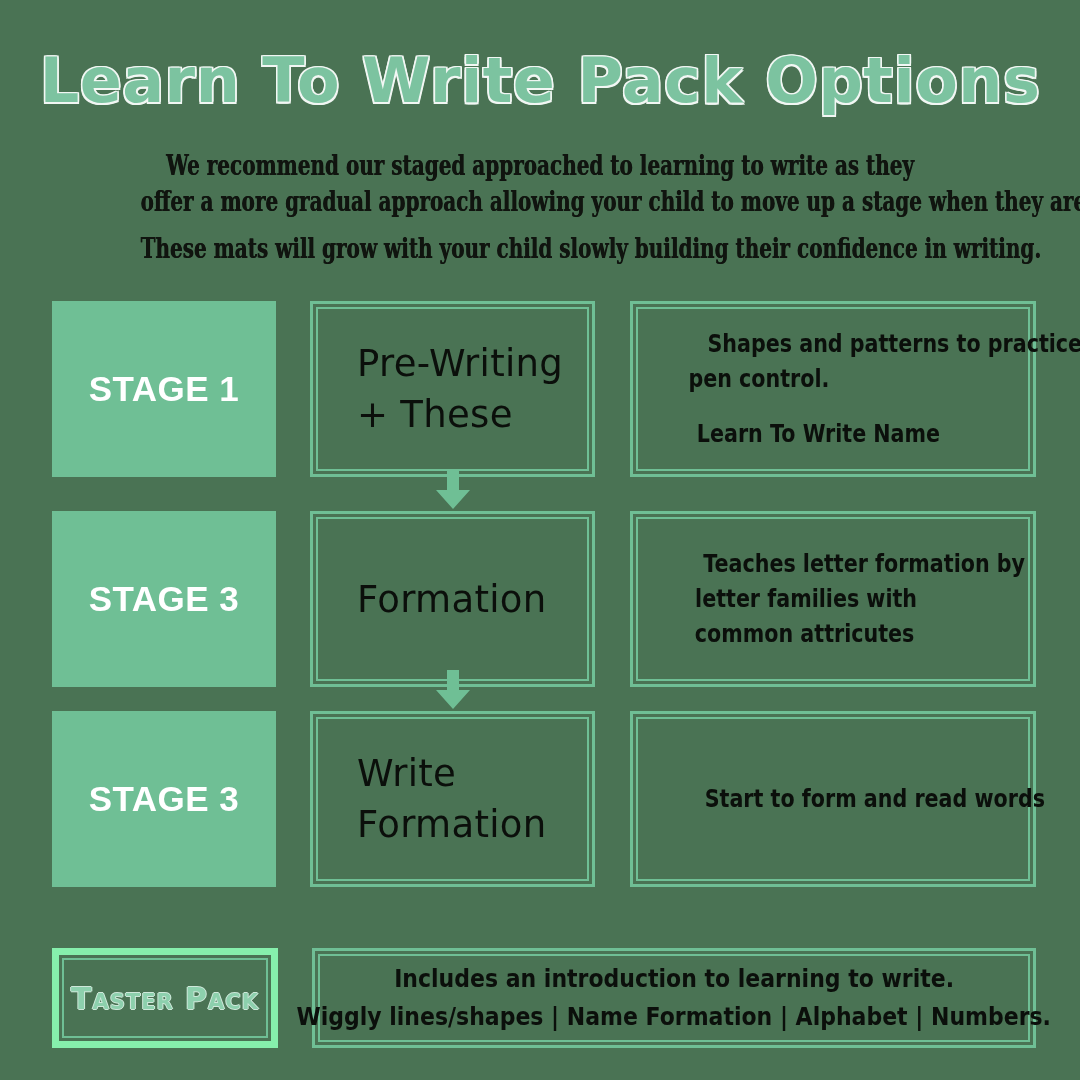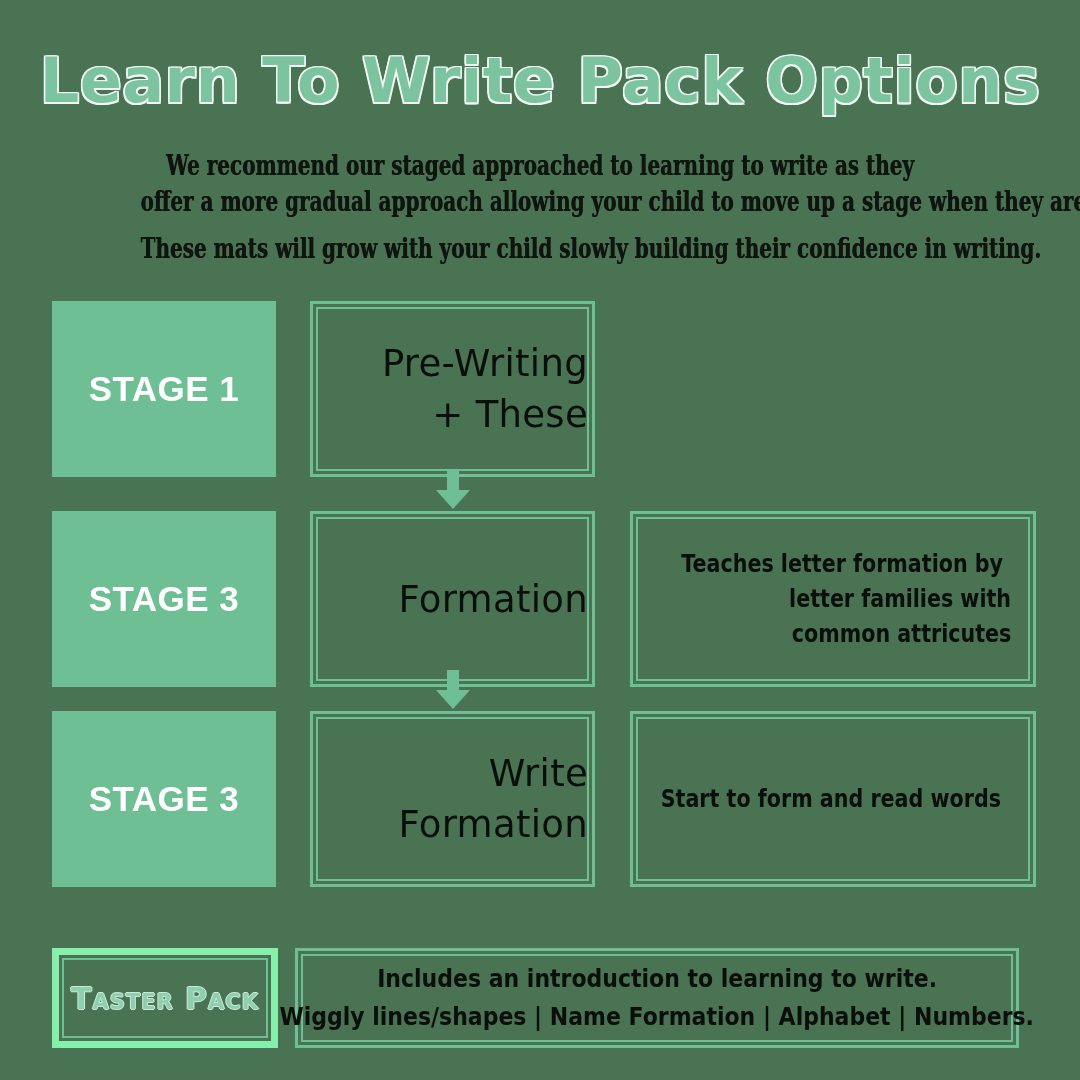--- a/index.html
+++ b/index.html
@@ -104,23 +104,24 @@
     inset: 3px;
     border: 2px solid #6fbf95;
     pointer-events: none;
   }
   .obox-inner {
     position: relative;
     width: 100%;
     height: 100%;
     display: flex;
     flex-direction: column;
-    align-items: flex-end;
+    align-items: flex-start;
     justify-content: center;
     gap: 6px;
+    margin-left: 40px;
   }
 
   .box-mid { left: 310px; width: 285px; }
   .box-right { left: 630px; width: 406px; }
 
   
   .pack-line {
     font-family: "DejaVu Sans", sans-serif;
     font-weight: normal;
     font-size: 37px;
@@ -192,21 +193,21 @@
     letter-spacing: 1px;
     white-space: nowrap;
     text-shadow:
        1px 0 0 #cfe8da,
       -1px 0 0 #cfe8da,
        0 1px 0 #cfe8da,
        0 -1px 0 #cfe8da;
   }
   .taster-box {
     position: absolute;
-    left: 295px;
+    left: 312px;
     top: 0;
     width: 724px;
     height: 100%;
     border: 3px solid #6fbf95;
     padding: 4px;
   }
   .taster-box::before {
     content: "";
     position: absolute;
     inset: 3px;
@@ -252,20 +253,27 @@
   <div class="row row-1">
     <div class="stage-chip">
       <span class="stage-chip-label">STAGE 1</span>
     </div>
     <div class="obox box-mid">
       <div class="obox-inner">
         <div class="pack-line">Pre-Writing</div>
         <div class="pack-line">+ These</div>
       </div>
     </div>
+    <div class="obox box-right">
+      <div class="obox-inner">
+        <div class="desc">Shapes and patterns to practice</div>
+        <div class="desc">pen control.</div>
+        <div class="desc gap-top">Learn To Write Name</div>
+      </div>
+    </div>
   </div>
 
   <div class="arrow arrow-1">
     <svg width="36" height="40" viewBox="0 0 36 40" aria-hidden="true">
       <polygon points="12,0 24,0 24,20 35,20 18,39 1,20 12,20" fill="#6fbf95"></polygon>
     </svg>
   </div>
 
   <div class="row row-2">
     <div class="stage-chip">

